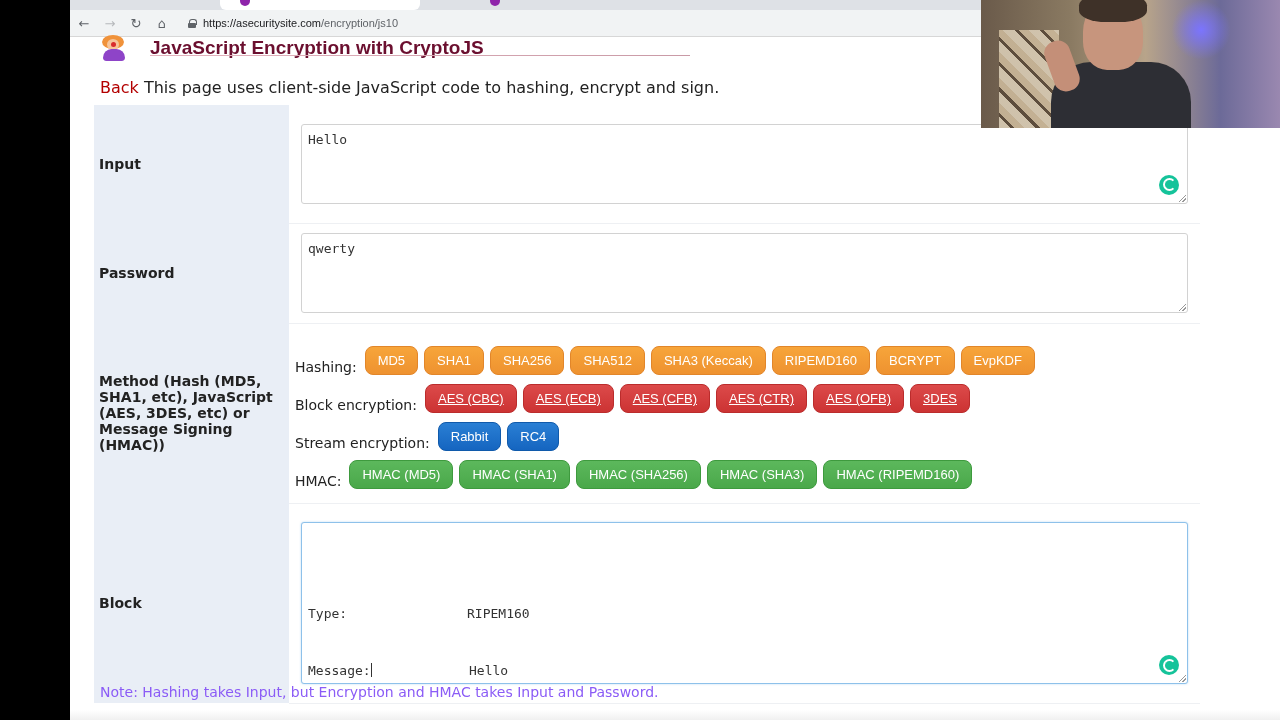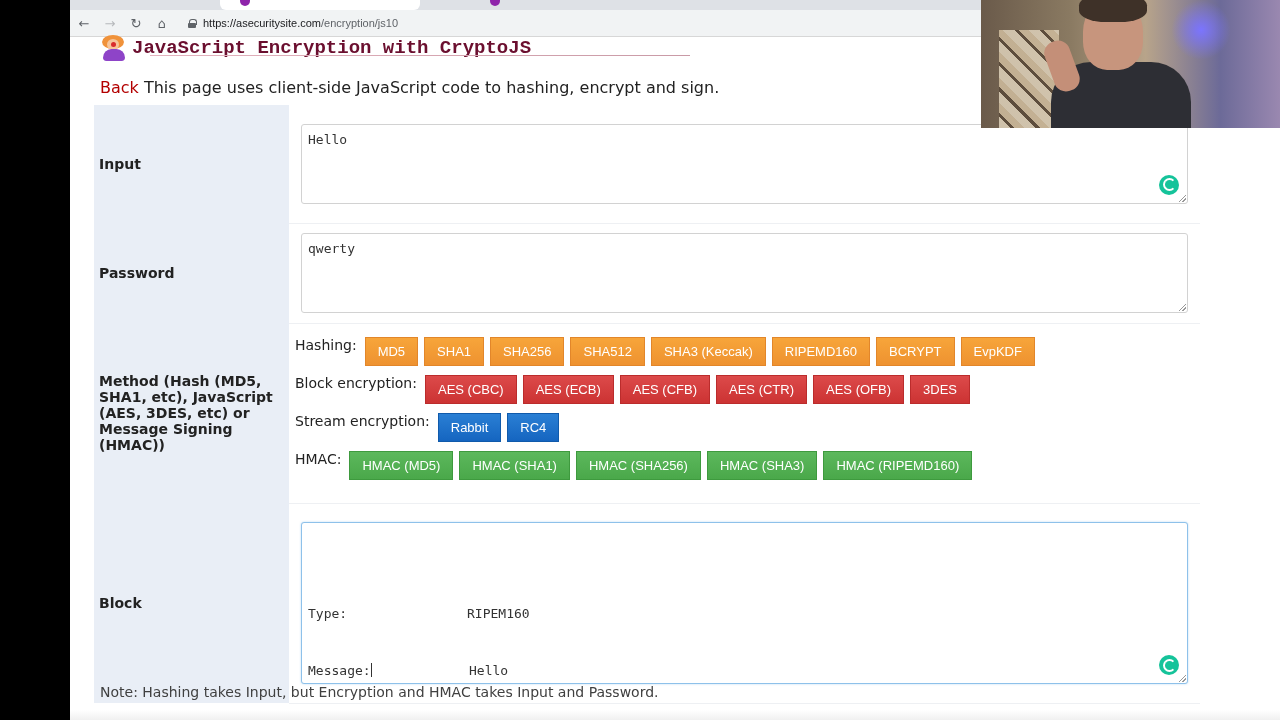--- a/index.html
+++ b/index.html
@@ -25,21 +25,21 @@
   .url-path { color: #5f6368; }
 
   .page { position: absolute; left: 0; top: 38px; width: 100%; height: 682px; background: #fff; }
 
   .header-row { position: absolute; left: 28px; top: -8px; height: 36px; display: flex; align-items: center; }
   .logo { width: 34px; height: 30px; position: relative; }
   .logo .hair { position: absolute; left: 4px; top: 2px; width: 22px; height: 14px; background: #f0923a; border-radius: 50%; }
   .logo .face { position: absolute; left: 9px; top: 6px; width: 12px; height: 11px; background: #f6c59a; border-radius: 50%; }
   .logo .nose { position: absolute; left: 13px; top: 9px; width: 5px; height: 5px; background: #d92c2c; border-radius: 50%; }
   .logo .body { position: absolute; left: 5px; top: 16px; width: 22px; height: 12px; background: #8e44c8; border-radius: 10px 10px 4px 4px; }
-  .page-title { font-family: Liberation Mono, monospace; font-weight: bold; font-size: 19px; color: #6b0f2f; }
+  .page-title { margin-left: 18px; font-family: Liberation Sans, sans-serif; font-weight: bold; font-size: 19px; color: #6b0f2f; }
   .title-underline { position: absolute; left: 80px; top: 17px; width: 540px; height: 1px; background: linear-gradient(90deg, #e4b3be, #c99aa6); }
 
   .intro { position: absolute; left: 30px; top: 40px; font-size: 16px; color: #222; }
   .intro .back { color: #b30000; }
 
   table.form { position: absolute; left: 24px; top: 67px; width: 1106px; border-collapse: collapse; }
   table.form td { vertical-align: middle; }
   td.lbl { width: 221px; background: #e9eef6; padding: 0 5px; font-weight: bold; font-size: 14px; color: #222; }
   td.val { padding: 0 12px; }
   tr.r-input td { height: 118px; }
@@ -49,34 +49,34 @@
   tr td.val { border-bottom: 1px solid #eef0f3; }
 
   .ta { position: relative; width: 887px; border: 1px solid #d2d2d2; border-radius: 3px; background: #fff; font-family: "DejaVu Sans Mono", monospace; font-size: 13px; color: #333; padding: 5px 6px; white-space: pre; line-height: 19px; }
   .ta.input { height: 80px; }
   .ta.pass { height: 80px; }
   .ta.result { height: 162px; border: 1px solid #8ec1ea; box-shadow: 0 0 2px rgba(102,175,233,0.5); }
   .resize { position: absolute; right: 1px; bottom: 1px; width: 7px; height: 7px; background: linear-gradient(135deg, transparent 45%, #999 45%, #999 55%, transparent 55%, transparent 70%, #999 70%, #999 80%, transparent 80%); }
   .grammarly { position: absolute; right: 8px; bottom: 8px; width: 20px; height: 20px; border-radius: 50%; background: #15c39a; display: flex; align-items: center; justify-content: center; }
   .grammarly::after { content: ""; width: 9px; height: 9px; border: 2px solid #fff; border-radius: 50%; border-right-color: transparent; }
 
-  .method-line { display: flex; align-items: flex-start; height: 38px; font-size: 14px; color: #222; }
+  .method-line { display: flex; align-items: flex-end; height: 38px; font-size: 14px; color: #222; }
   .method-line .mlabel { margin-right: 8px; }
-  .btn { display: inline-flex; align-items: center; justify-content: center; height: 29px; padding: 0 12px; margin-right: 6px; border-radius: 0; font-family: "Liberation Sans", sans-serif; font-size: 13px; color: #fff; cursor: pointer; }
+  .btn { display: inline-flex; align-items: center; justify-content: center; height: 29px; padding: 0 12px; margin-right: 6px; border-radius: 8px; font-family: "Liberation Sans", sans-serif; font-size: 13px; color: #fff; cursor: pointer; }
   .btn.orange { background: linear-gradient(#f7a53a, #ee9230); border: 1px solid #e2862a; }
-  .btn.red { background: linear-gradient(#dc4a4a, #cc3333); border: 1px solid #bb2c2c; }
+  .btn.red { background: linear-gradient(#dc4a4a, #cc3333); border: 1px solid #bb2c2c; text-decoration: underline; }
   .btn.blue { background: linear-gradient(#2a7fd4, #1565c0); border: 1px solid #105aab; }
   .btn.green { background: linear-gradient(#5cb85c, #4aa84a); border: 1px solid #3e9a3e; }
 
   .result-lines { font-family: "DejaVu Sans Mono", monospace; font-size: 13px; color: #333; line-height: 19px; }
   .result-lines .row { display: flex; white-space: pre; gap: 12px; }
   .result-lines .k { display: inline-block; }
   .caret { display: inline-block; width: 1px; height: 14px; background: #333; vertical-align: -2px; }
 
-  .note { position: absolute; left: 30px; top: 646px; font-size: 14px; color: #404040; }
+  .note { position: absolute; left: 30px; top: 646px; font-size: 14px; color: #8b5cf6; }
 
   .bottom-shade { position: absolute; left: 0; top: 672px; width: 100%; height: 10px; background: linear-gradient(#fff, #f0f0f0); }
 
   .webcam { position: absolute; left: 981px; top: 0; width: 299px; height: 128px; overflow: hidden; background: linear-gradient(90deg, #6a5a4a 0%, #8a7a62 30%, #b8a48a 55%, #6c6a98 80%, #9a88b0 100%); }
   .webcam .curtain { position: absolute; left: 18px; top: 30px; width: 60px; height: 98px; background: repeating-linear-gradient(45deg, #d9ccb5 0 8px, #5a4a3a 8px 11px, #cbb89a 11px 18px); opacity: 0.9; }
   .webcam .person-head { position: absolute; left: 102px; top: 0; width: 60px; height: 70px; background: #c7957d; border-radius: 45% 45% 40% 40%; }
   .webcam .hair { position: absolute; left: 98px; top: -6px; width: 68px; height: 28px; background: #3e3128; border-radius: 40%; }
   .webcam .torso { position: absolute; left: 70px; top: 62px; width: 140px; height: 70px; background: #2d2e34; border-radius: 40px 40px 0 0; }
   .webcam .hand { position: absolute; left: 68px; top: 40px; width: 26px; height: 52px; background: #c48f78; border-radius: 12px; transform: rotate(-20deg); }
   .webcam .glow { position: absolute; left: 190px; top: 0; width: 60px; height: 60px; background: radial-gradient(#7b74ff, transparent 70%); }

